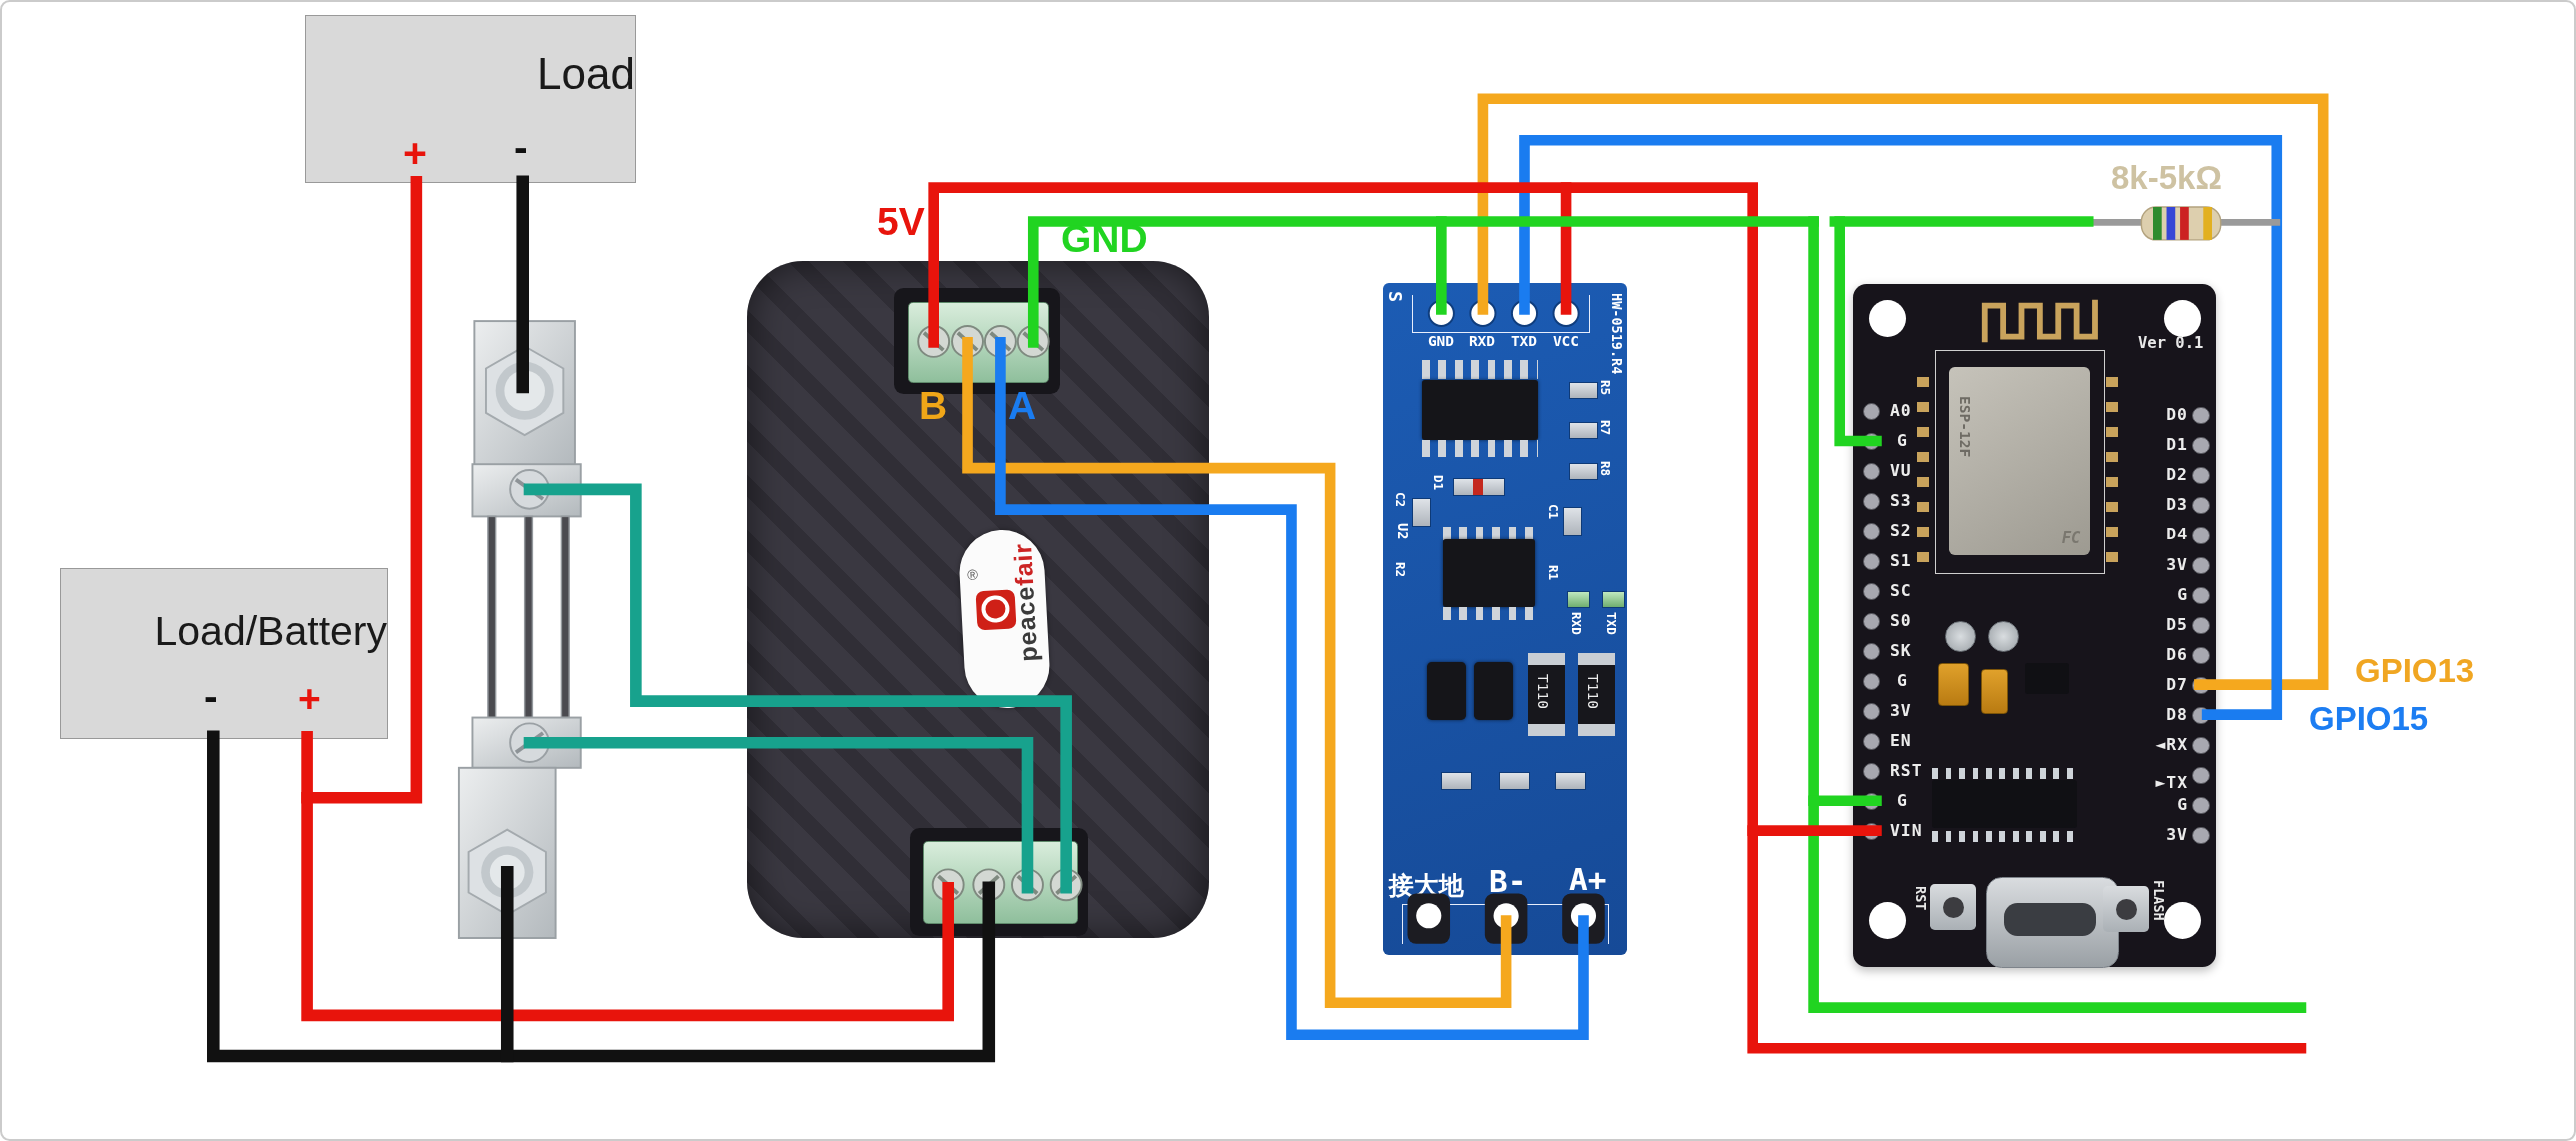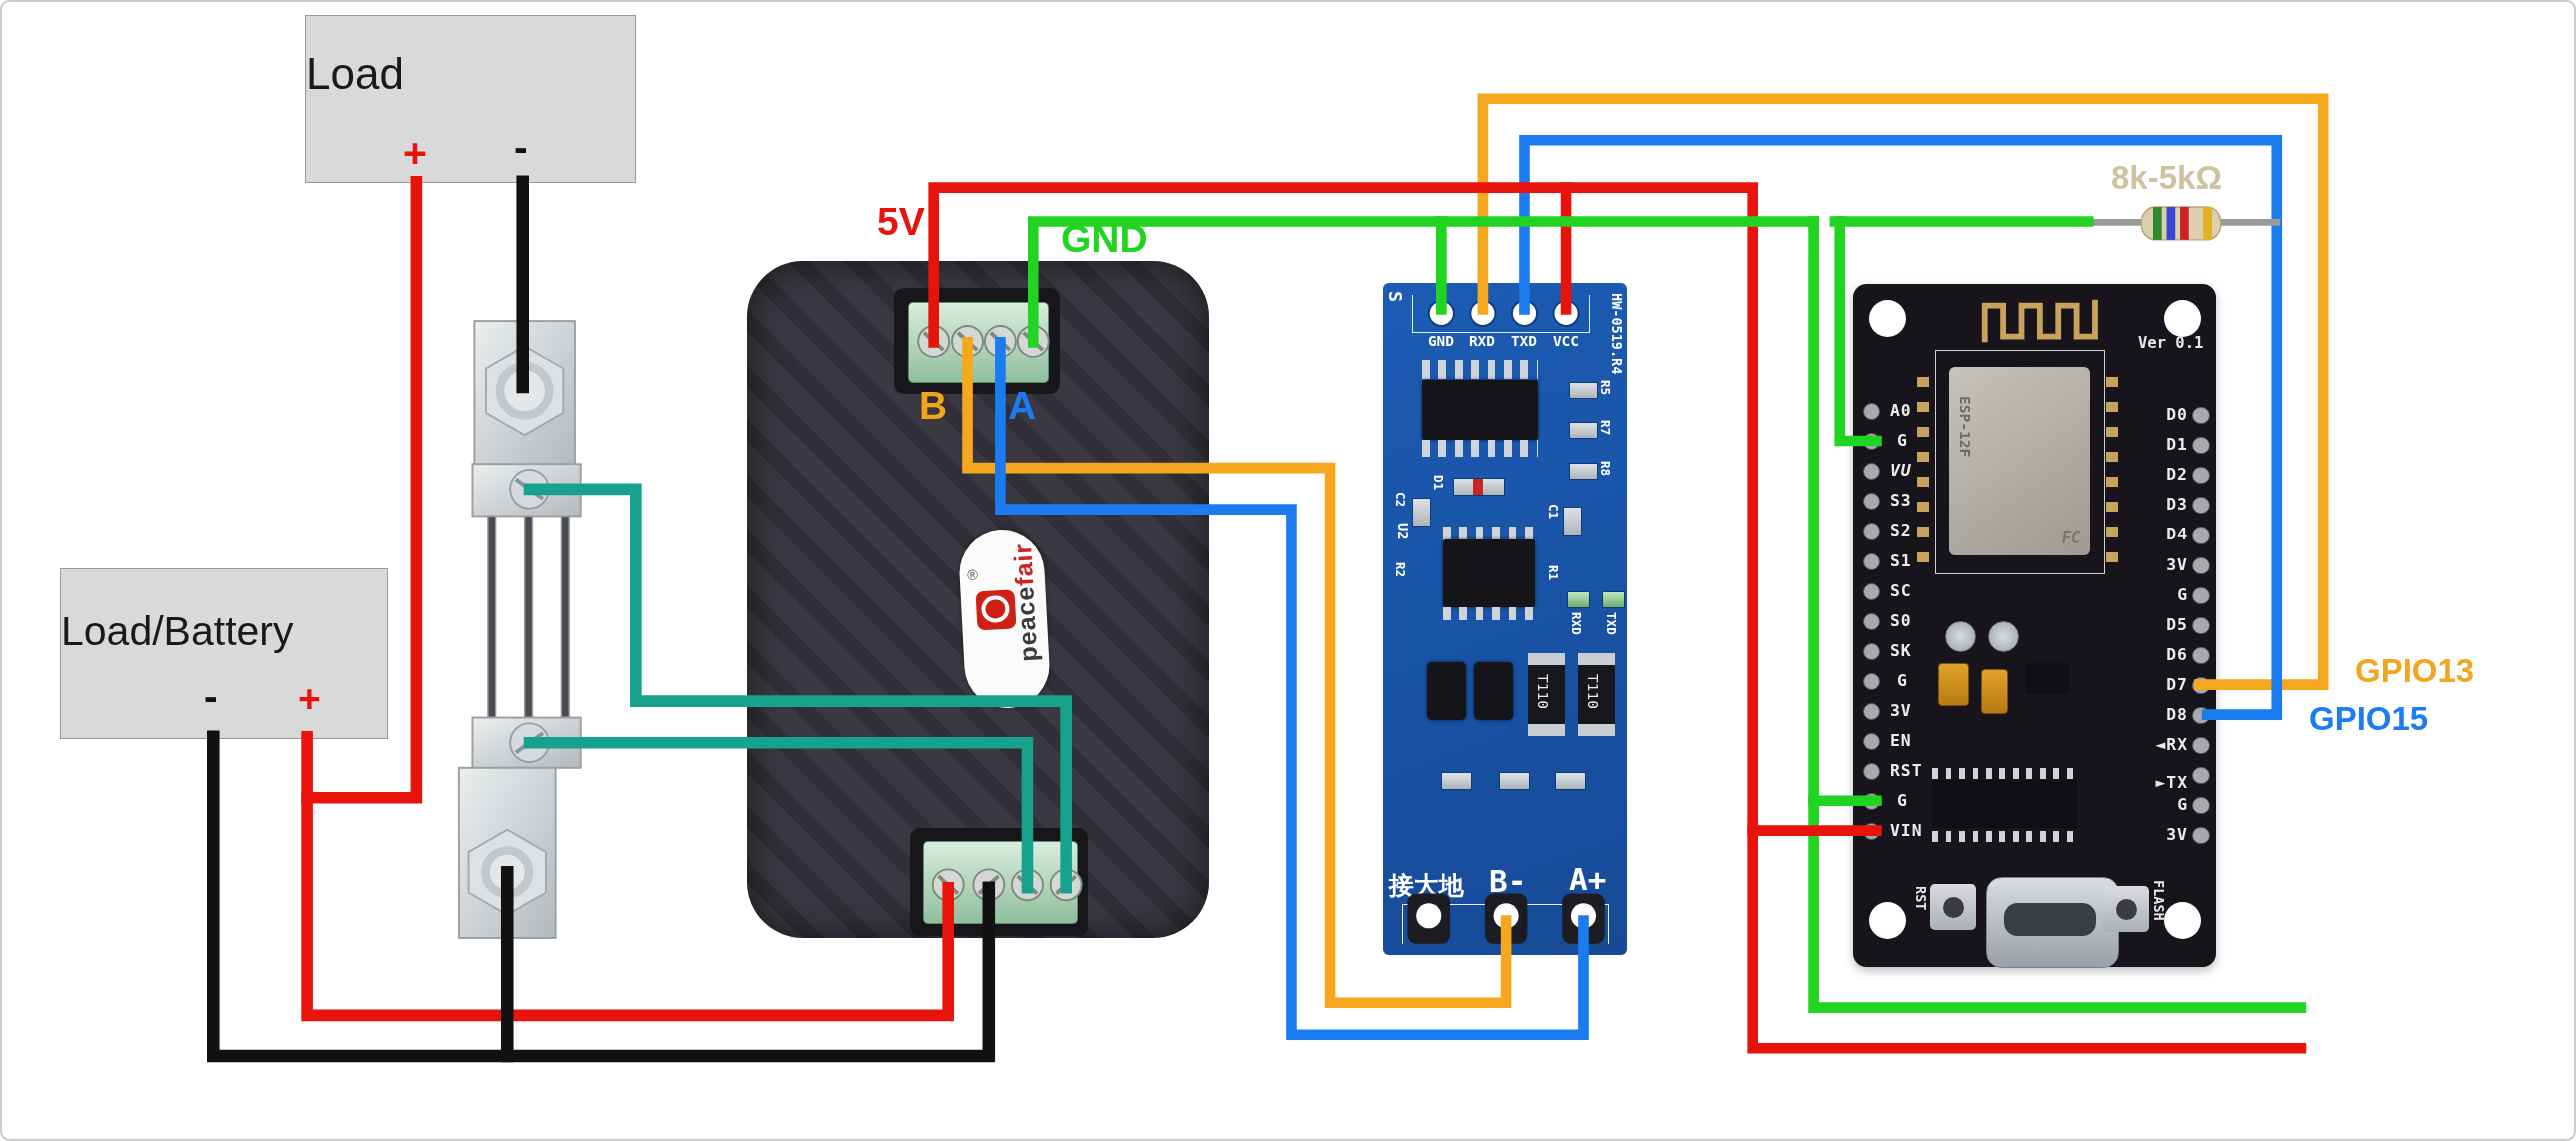--- a/index.html
+++ b/index.html
@@ -1,19 +1,19 @@
 <!DOCTYPE html>
 <html><head>
 <meta charset="utf-8">
 <style>
   html,body{margin:0;padding:0;background:#fff;font-family:"Liberation Sans",sans-serif;}
   #canvas{position:relative;width:2576px;height:1141px;background:#fff;border:2.9px solid #cbcbcb;border-radius:9.7px;box-sizing:border-box;overflow:hidden;}
   
   .gbox{position:absolute;background:#d9d9d9;border:1.9px solid #999;}
-  .gbox .title{position:absolute;width:100%;text-align:left;color:#1a1a1a;}
+  .gbox .title{position:absolute;width:100%;text-align:right;color:#1a1a1a;}
   .sign{position:absolute;font-weight:bold;}
   .sign.red{color:#e8140c;}
   .sign.blk{color:#111;}
   
   .wlabel{position:absolute;font-weight:bold;z-index:6;white-space:nowrap;}
   
   #pzem{position:absolute;left:745px;top:259px;width:462px;height:677px;border-radius:56px;
     background:repeating-linear-gradient(45deg,#302e36 0 15.5px,#3a3841 15.5px 39px);
     box-shadow:inset 0 0 39px rgba(0,0,0,.55);z-index:1;}
   .recess{position:absolute;background:#17161b;border-radius:9.7px;}
@@ -179,21 +179,21 @@
     <div class="pinrow" style="left:0;top:117px;width:126px;">
         <span class="ph" style="left:9.7px;"></span>
         <span class="pl" style="left:37px;">A0</span>
       </div>
     <div class="pinrow" style="left:0;top:147px;width:126px;">
         <span class="ph" style="left:9.7px;"></span>
         <span class="pl" style="left:44px;">G</span>
       </div>
     <div class="pinrow" style="left:0;top:177px;width:126px;">
         <span class="ph" style="left:9.7px;"></span>
-        <span class="pl" style="left:37px;font-style:italic;">VU</span>
+        <span class="pl" style="left:37px;">VU</span>
       </div>
     <div class="pinrow" style="left:0;top:207px;width:126px;">
         <span class="ph" style="left:9.7px;"></span>
         <span class="pl" style="left:37px;">S3</span>
       </div>
     <div class="pinrow" style="left:0;top:237px;width:126px;">
         <span class="ph" style="left:9.7px;"></span>
         <span class="pl" style="left:37px;">S2</span>
       </div>
     <div class="pinrow" style="left:0;top:267px;width:126px;">

